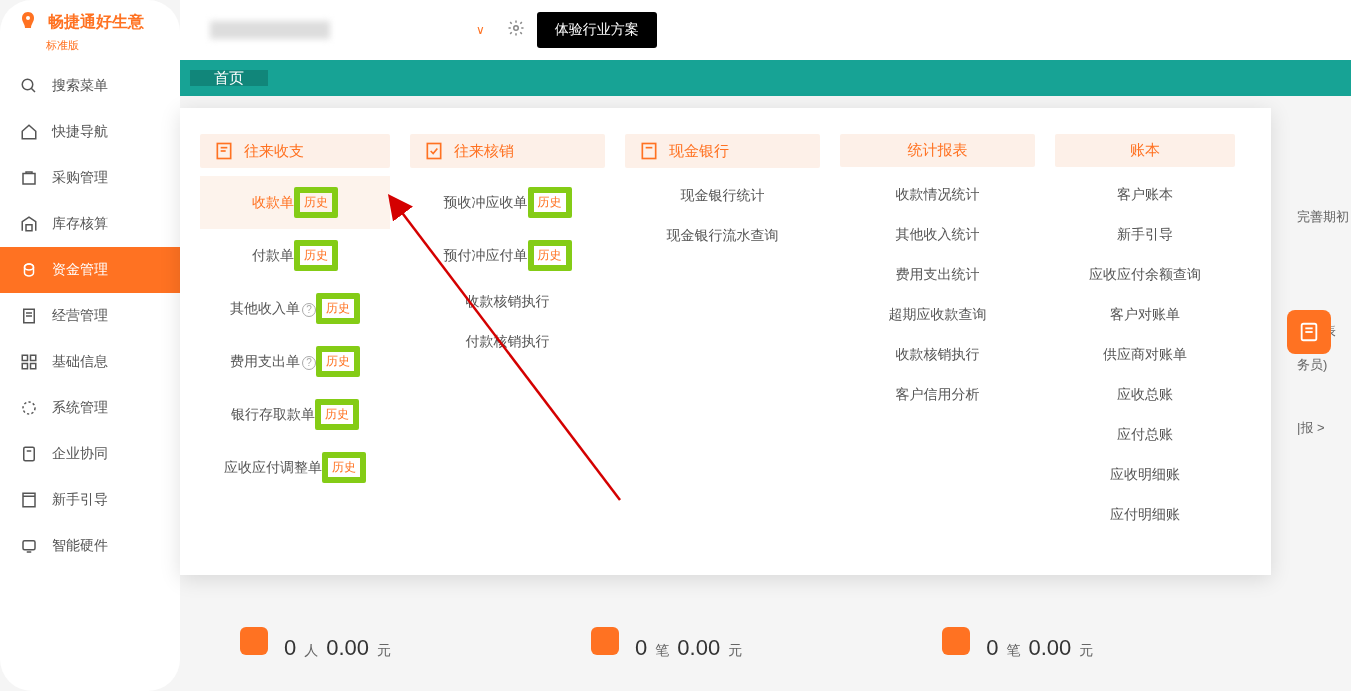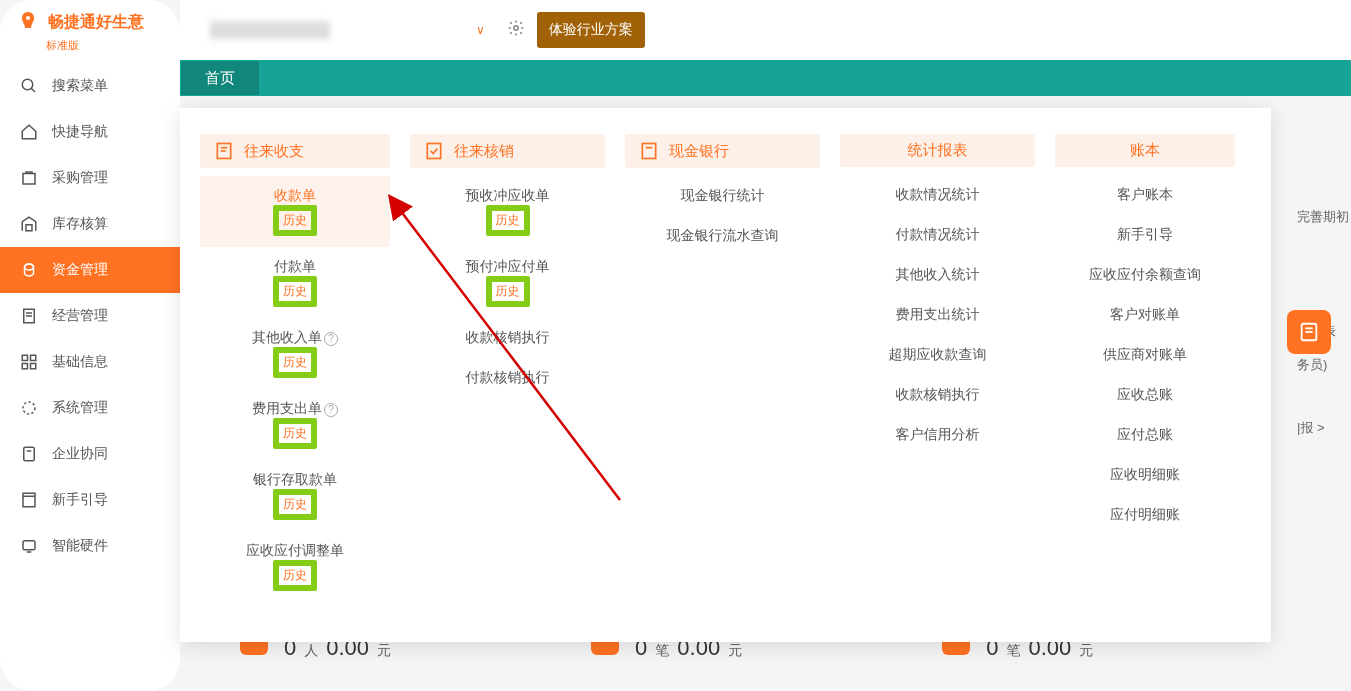--- a/index.html
+++ b/index.html
@@ -17,42 +17,42 @@
     .sidebar-item .icon { width: 18px; height: 18px; display:flex;align-items:center;justify-content:center;}
     .sidebar-item-label { font-size: 14px; }
 
     
     .main { flex: 1; display: flex; flex-direction: column; position: relative; overflow:hidden;}
     .topbar { height: 60px; background: #fff; display: flex; align-items: center; padding: 0 20px; gap: 12px; }
     .company-selector { display: flex; align-items: center; gap: 8px; padding: 4px 10px; }
     .company-name-blur { width: 120px; height: 18px; background: #ddd; filter: blur(3px); }
     .chevron-down { color: #ff7222; font-size: 12px;}
     .gear { color: #888; font-size:16px;}
-    .try-btn { background: #a16207; color: #fff; border: none; padding: 9px 12px; border-radius: 3px; cursor: pointer; font-size:14px;}
-    
-    .tab-bar { height: 36px; background: #17a395; display: flex; align-items: center; padding: 1px; }
+    .try-btn { background: #000000; color: #fff; border: none; padding: 9px 18px; border-radius: 3px; cursor: pointer; font-size:14px;}
+    
+    .tab-bar { height: 36px; background: #17a395; display: flex; align-items: center; padding: 10px; }
     .tab { padding: 0 24px; color: #fff; height: 100%; display: flex; align-items: center; background:#11867a; font-size:15px;}
 
     .content-lower { position: absolute; bottom: 30px; left: 20px; right: 0; display:flex; gap:200px; padding-left:40px;}
     .stat { display:flex; align-items:baseline; gap:8px;}
     .stat-icon { width:28px;height:28px;background:#ff7222;border-radius:6px;margin-right:8px;display:inline-block;vertical-align:middle;}
     .stat-val { font-size:22px; color:#333;}
     .stat-unit { font-size:14px; color:#666;}
 
     
     .mega-panel { position: absolute; top: 108px; left: 180px; right: 80px; background: #fff; box-shadow: 0 4px 20px rgba(0,0,0,0.12); z-index: 50; padding: 26px 10px 40px; display:flex; }
     .mega-col { padding: 0 10px; }
     .col-1 { width: 210px;}
     .col-2 { width: 215px;}
     .col-3 { width: 215px;}
     .col-4 { width: 215px;}
     .col-5 { width: 200px;}
     .mega-header { background: #fdf0e8; color: #ff7222; padding: 7px 14px; display:flex; align-items:center; gap:10px; font-size:15px; margin-bottom: 8px; border-radius:2px; justify-content:center;}
     .col-1 .mega-header, .col-2 .mega-header, .col-3 .mega-header { justify-content:flex-start;}
-    .mega-item { display:flex; align-items:center; justify-content:flex-start; padding: 11px 12px; cursor:pointer; color:#555; font-size:14px;flex-direction:column;}
+    .mega-item { display:flex; align-items:center; justify-content:center; padding: 11px 12px; cursor:pointer; color:#555; font-size:14px;}
     .mega-item.highlight { background: #fdf3ec; color:#ff7222;}
     .help-circle { display:inline-block;border:1px solid #aaa;border-radius:50%;width:14px;height:14px;font-size:10px;text-align:center;line-height:12px;color:#aaa;margin-left:2px;}
     .history-tag { border:6px solid #84cc16; color:#ff7222; font-size:12px; padding:1px 4px; border-radius:2px;}
     
     .side-text { position:absolute; right:2px; top:200px; color:#666; font-size:13px; line-height:2.6;}
     
     svg.arrow { position:absolute; top:170px; left:380px; z-index:60; pointer-events:none;}
 
     .float-btn { position:absolute; right:20px; top:310px; width:44px;height:44px;background:#ff7222;border-radius:8px;display:flex;align-items:center;justify-content:center;color:#fff;z-index:40;}
   </style>
@@ -312,23 +312,20 @@
         </div>
       </div>
   </div>
   <div class="mega-col col-4">
     <div class="mega-header">
       <span>统计报表</span>
     </div>
     <div id="col4-items">
         <div class="mega-item">
           <span>收款情况统计</span>
-        </div>
-        <div class="mega-item">
-          <span>付款情况统计</span>
         </div>
         <div class="mega-item">
           <span>其他收入统计</span>
         </div>
         <div class="mega-item">
           <span>费用支出统计</span>
         </div>
         <div class="mega-item">
           <span>超期应收款查询</span>
         </div>

